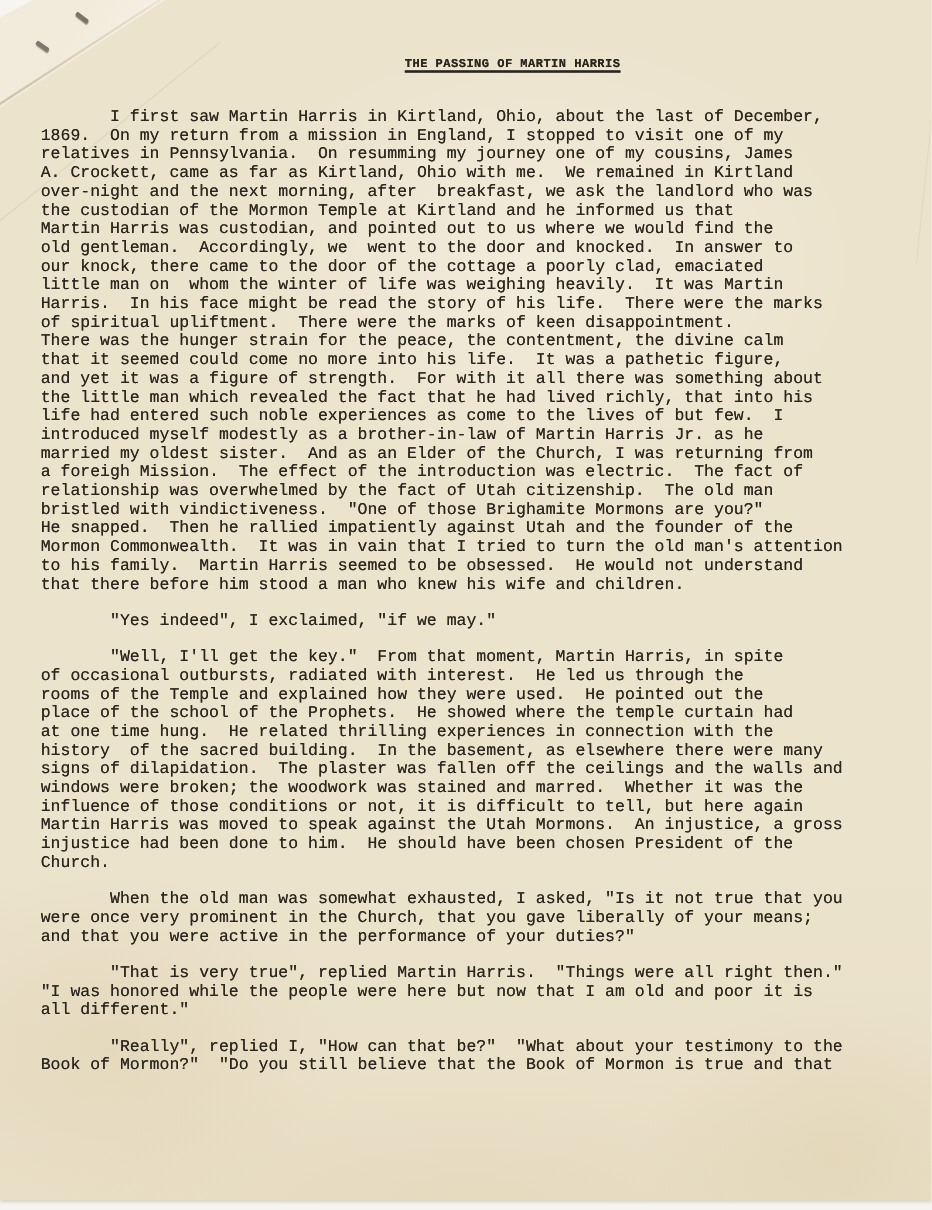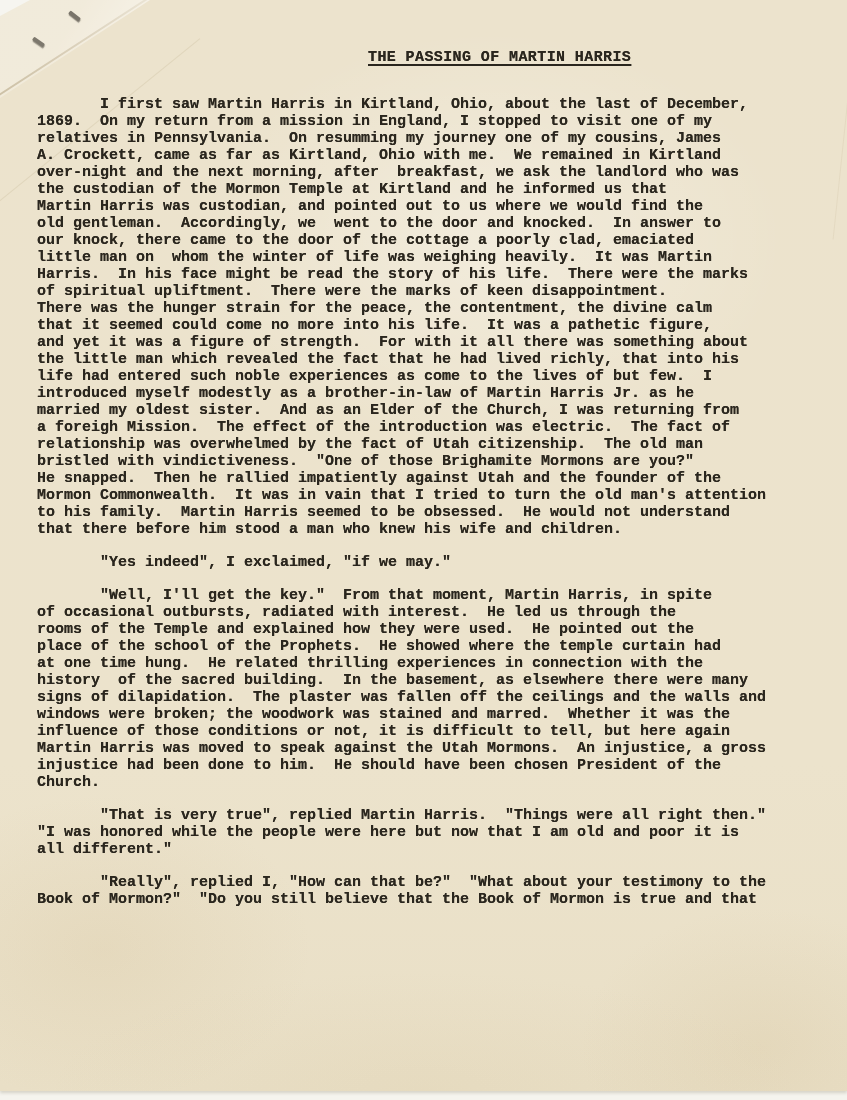--- a/index.html
+++ b/index.html
@@ -101,35 +101,35 @@
   .content {
     position: absolute;
     top: 48px;
     left: 37px;
     width: 790px;
     color: #2a261e;
   }
   .doc-title {
     display: inline-block;
     margin: 0 0 30px 331px;
-    font-size: 15px;
+    font-size: 11px;
     line-height: 17px;
     font-weight: 700;
     letter-spacing: 0.4px;
     text-decoration: underline;
     text-decoration-thickness: 2px;
     text-underline-offset: 3px;
     text-shadow: 0 0 0.6px rgba(38,32,22,0.85);
     white-space: pre;
   }
   .para {
     margin: 0 0 16px 0;
     font-size: 15px;
     line-height: 17px;
-    font-weight: 700;
+    font-weight: 400;
     white-space: pre;
     text-shadow: 0 0 0.6px rgba(38,32,22,0.8);
   }
   .title-row { white-space: nowrap; }
 </style>
 </head>
 <body>
 
 <div class="viewport">
   <div class="sheet">
@@ -179,20 +179,23 @@
 rooms of the Temple and explained how they were used.  He pointed out the
 place of the school of the Prophets.  He showed where the temple curtain had
 at one time hung.  He related thrilling experiences in connection with the
 history  of the sacred building.  In the basement, as elsewhere there were many
 signs of dilapidation.  The plaster was fallen off the ceilings and the walls and
 windows were broken; the woodwork was stained and marred.  Whether it was the
 influence of those conditions or not, it is difficult to tell, but here again
 Martin Harris was moved to speak against the Utah Mormons.  An injustice, a gross
 injustice had been done to him.  He should have been chosen President of the
 Church.</p>
+      <p class="para">       When the old man was somewhat exhausted, I asked, "Is it not true that you
+were once very prominent in the Church, that you gave liberally of your means;
+and that you were active in the performance of your duties?"</p>
       <p class="para">       "That is very true", replied Martin Harris.  "Things were all right then."
 "I was honored while the people were here but now that I am old and poor it is
 all different."</p>
       <p class="para">       "Really", replied I, "How can that be?"  "What about your testimony to the
 Book of Mormon?"  "Do you still believe that the Book of Mormon is true and that</p>
     </div>
 
   </div>
 </div>
 

